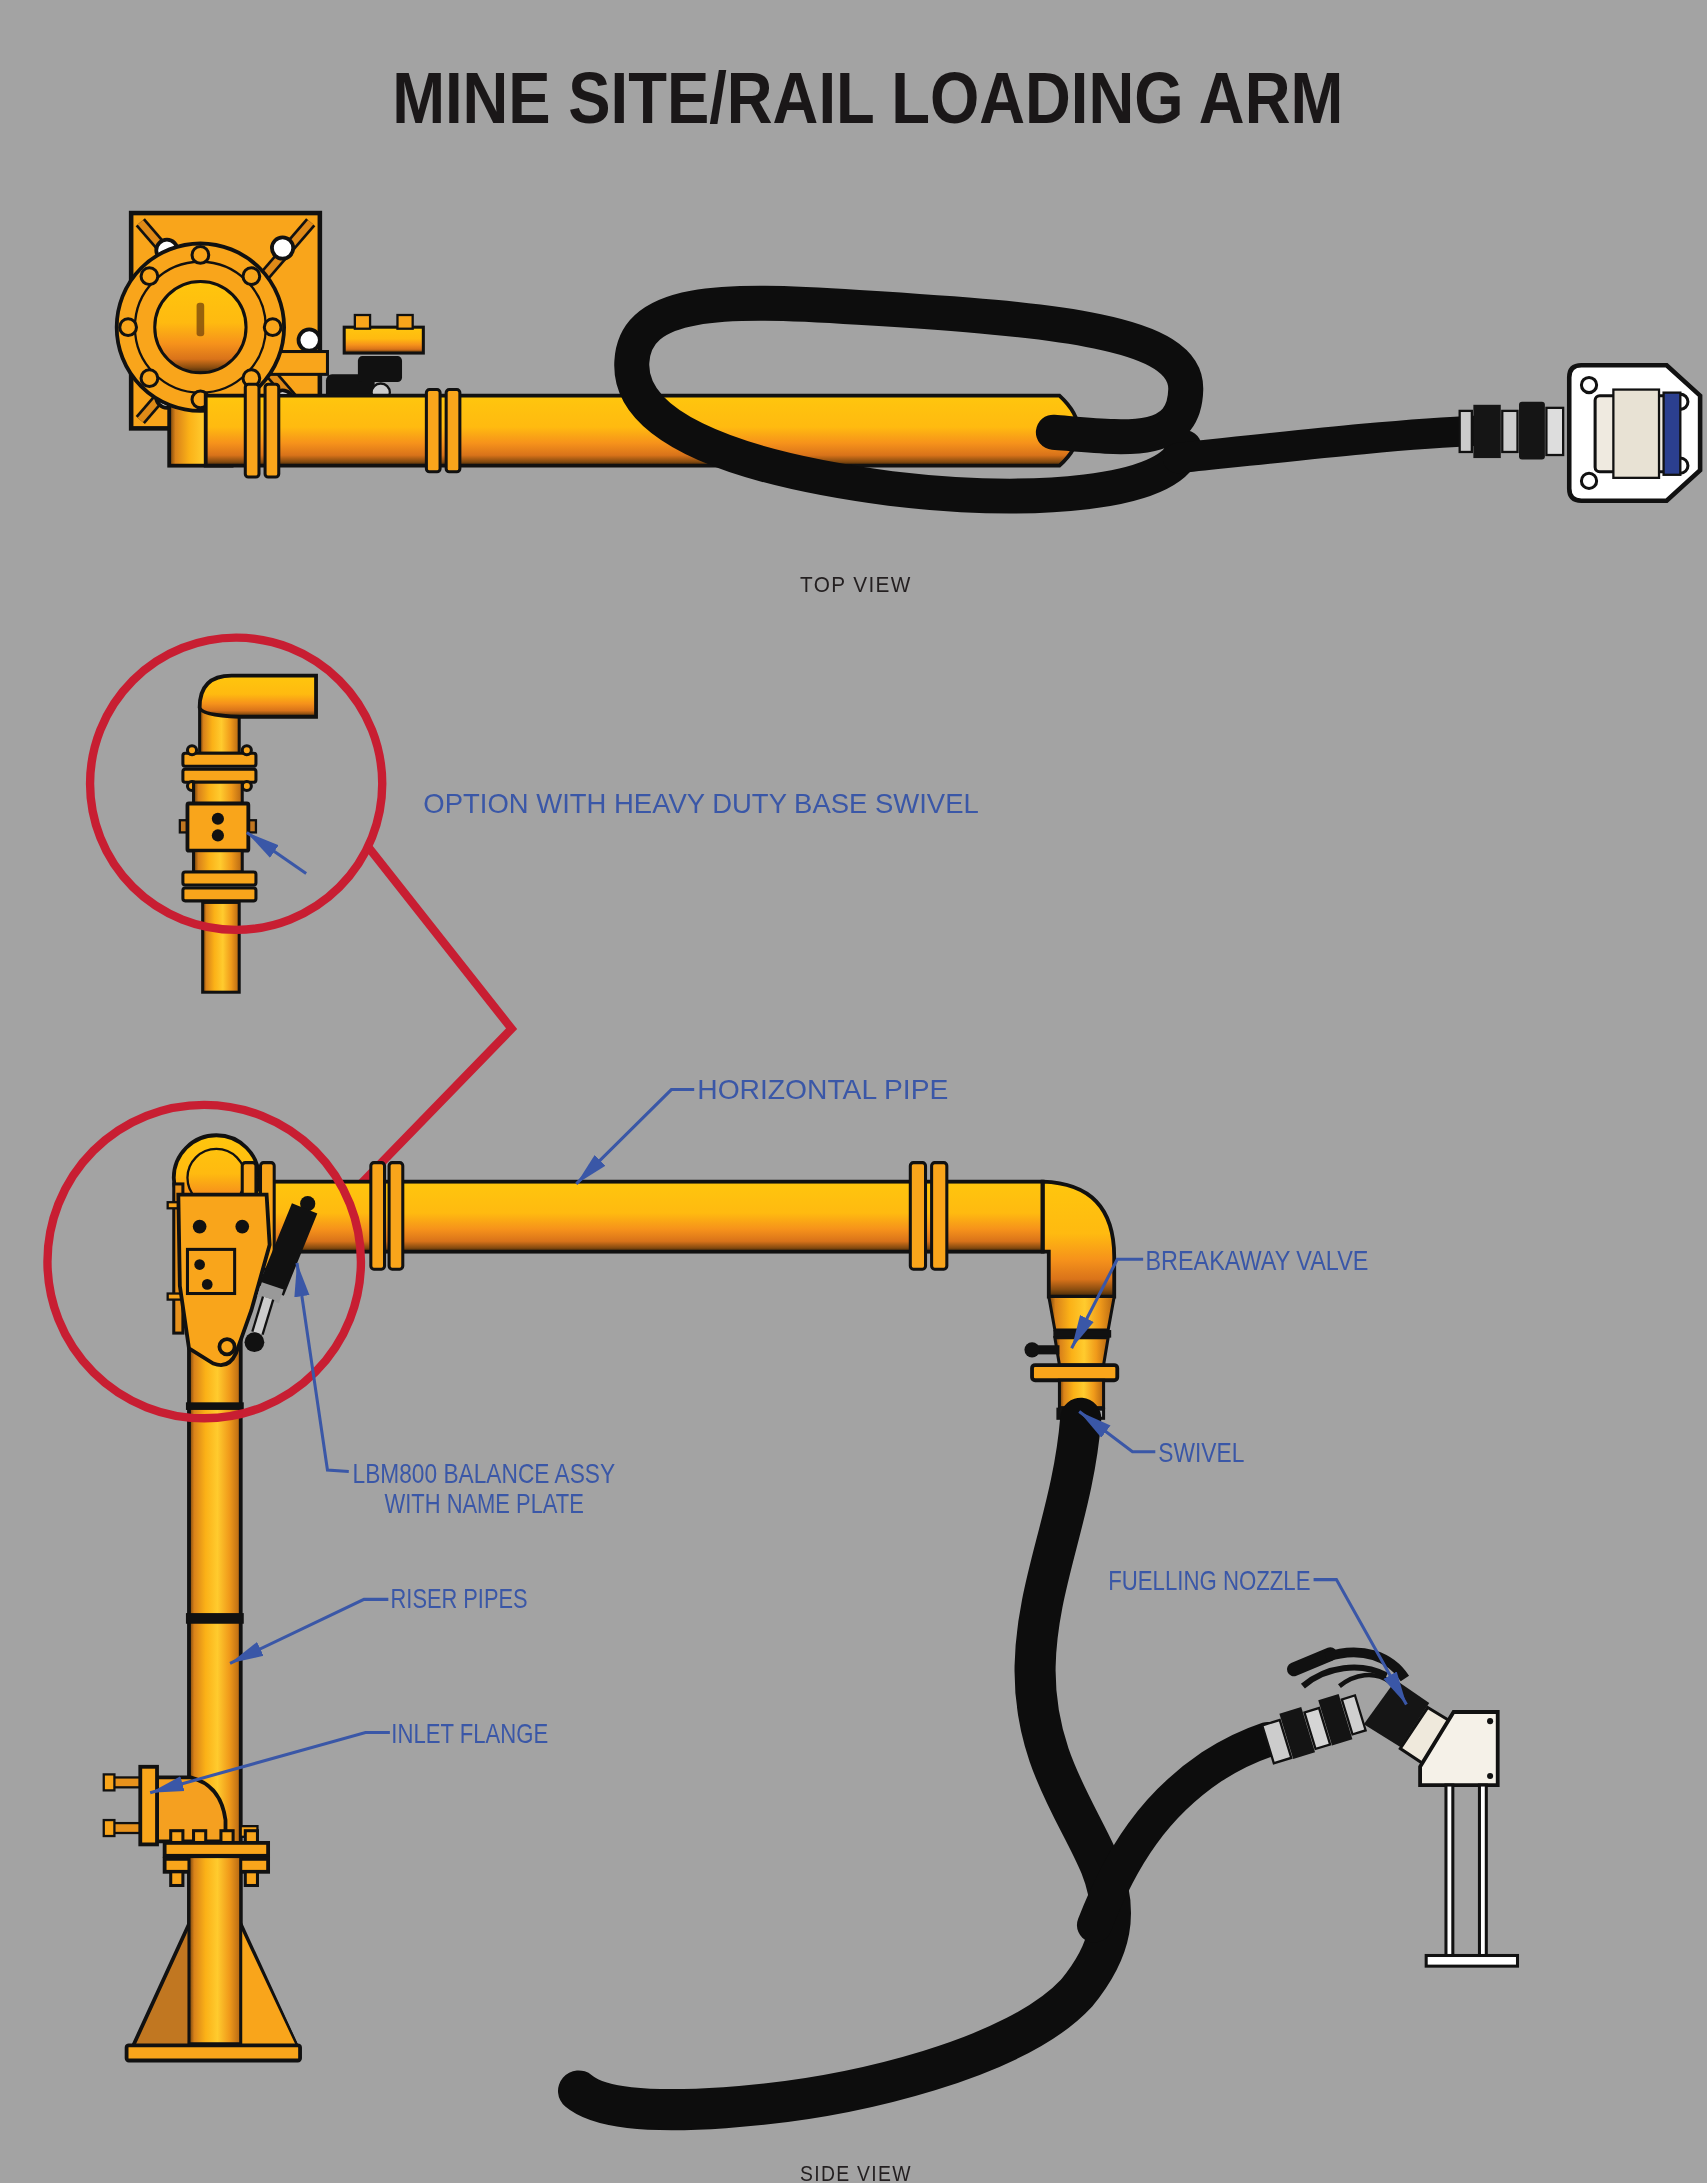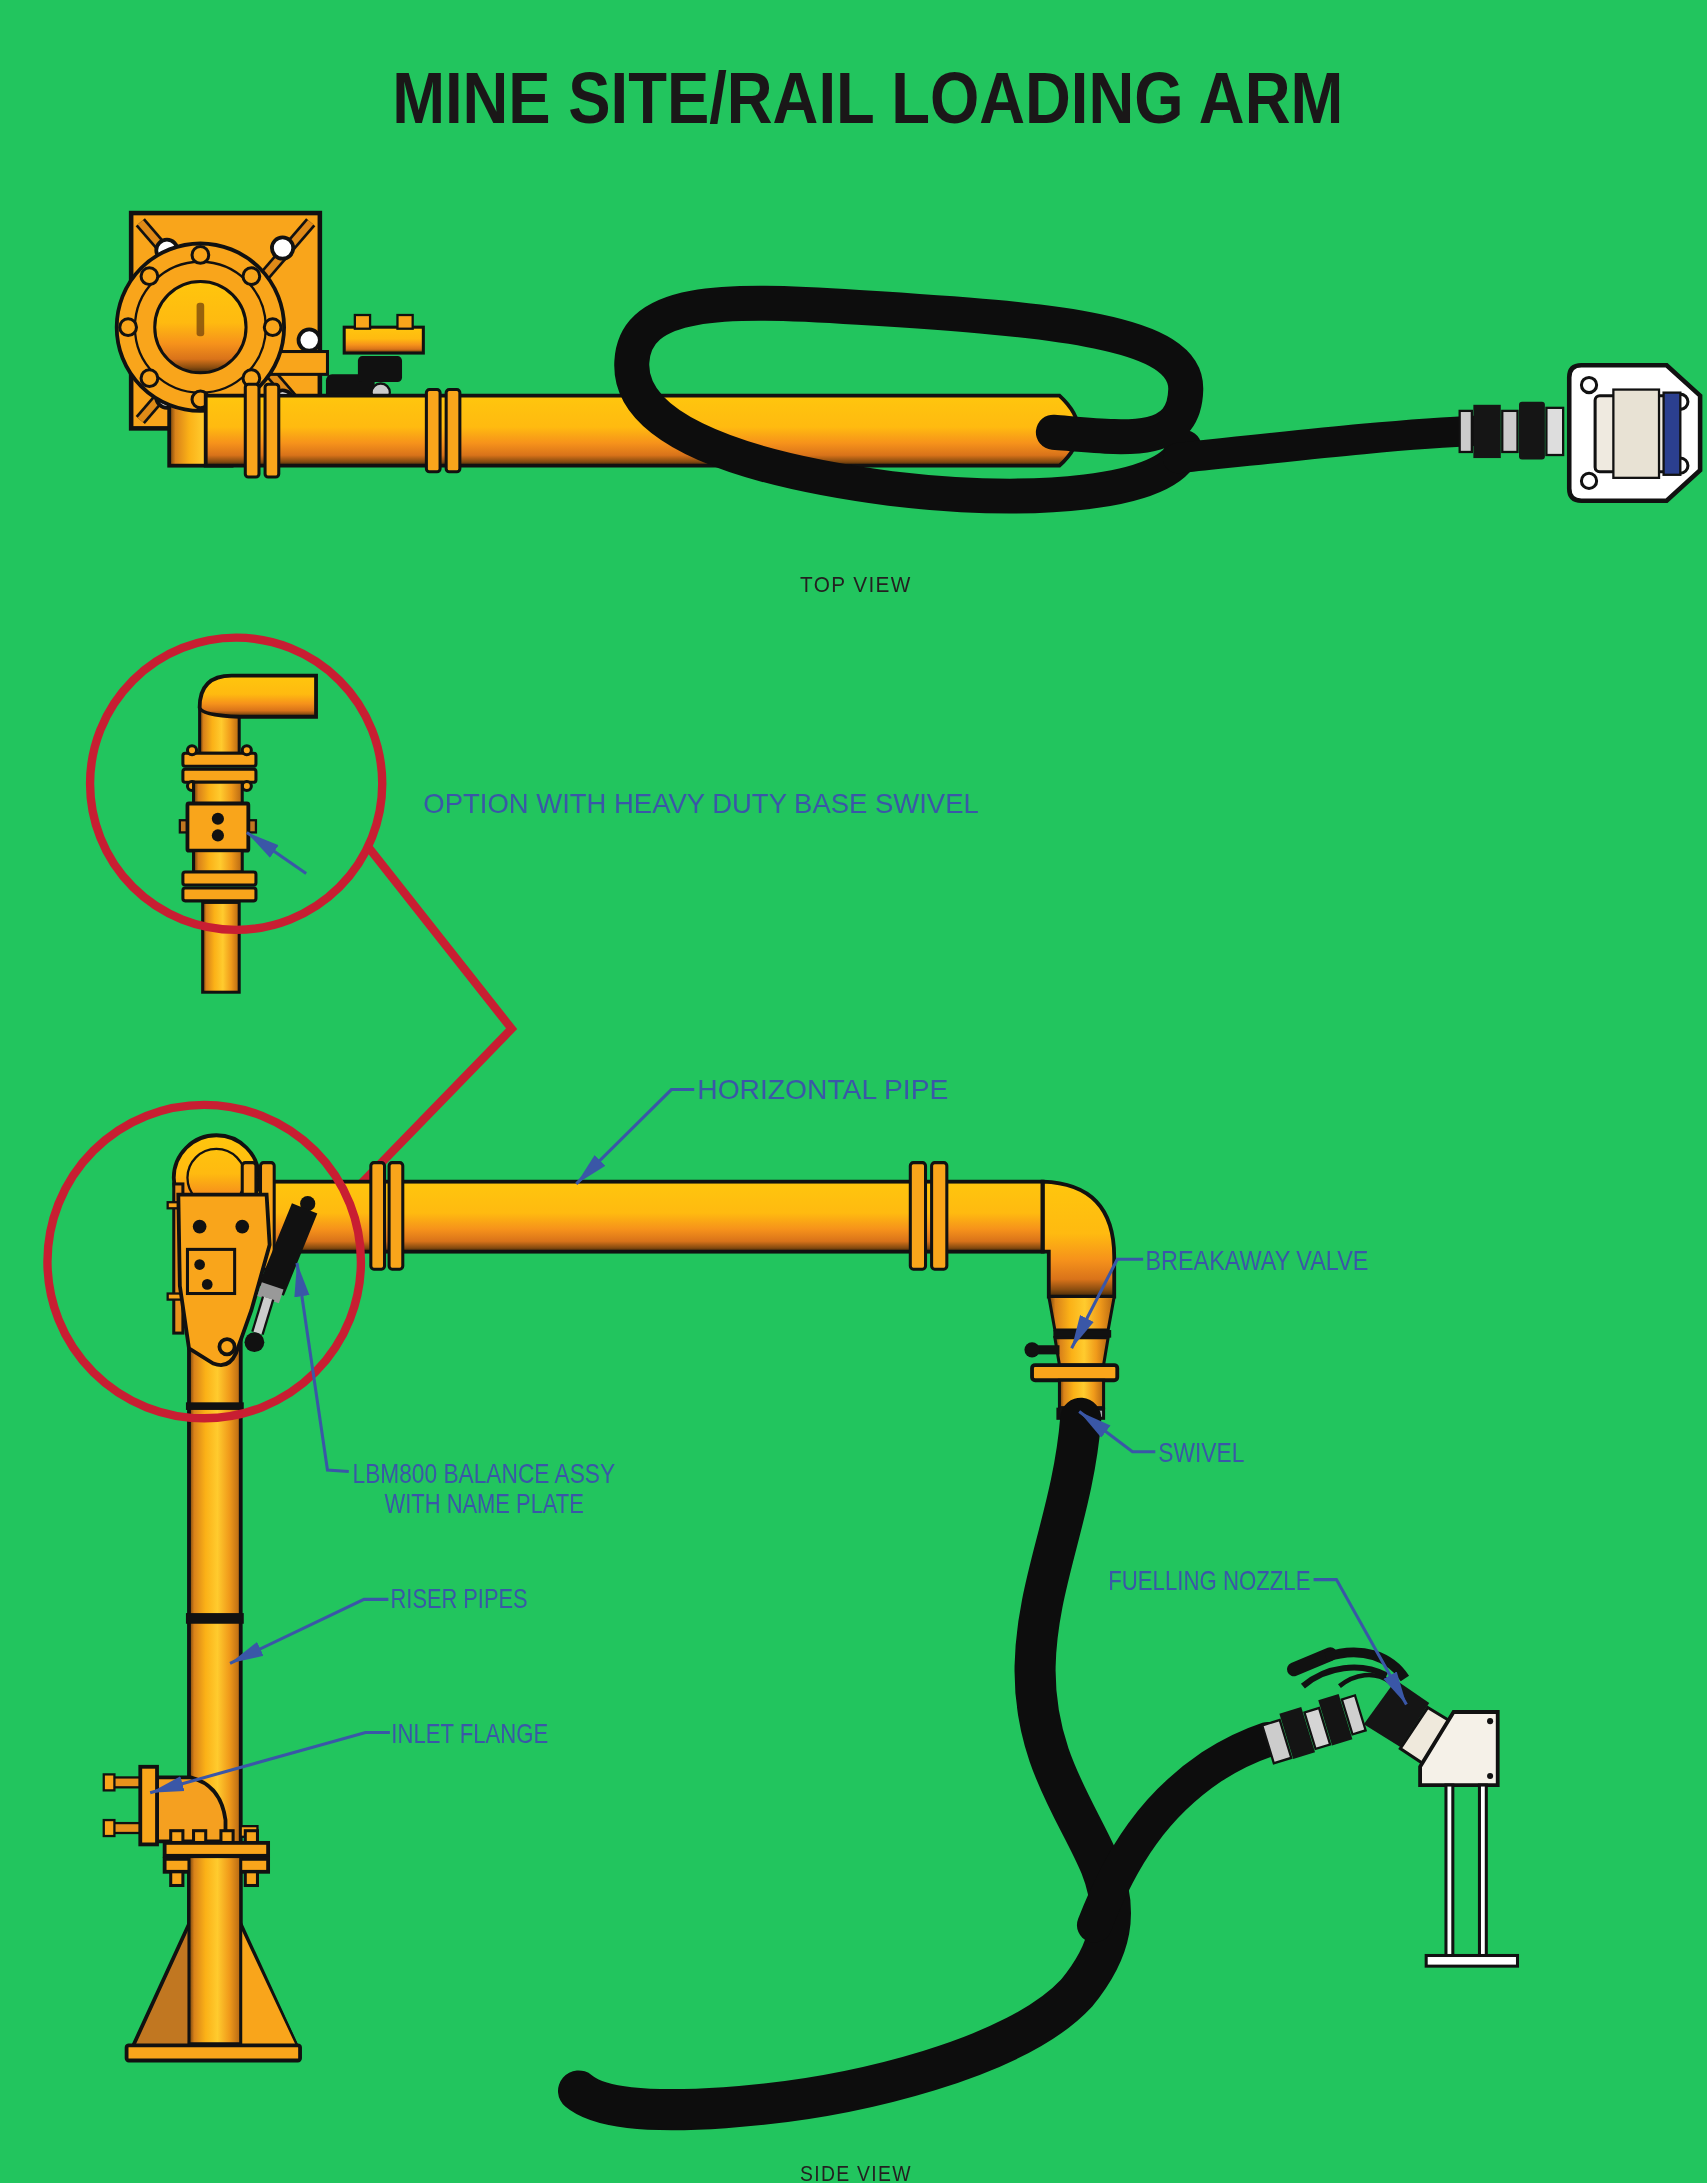--- a/index.html
+++ b/index.html
@@ -2,21 +2,21 @@
 <html style="--label-blue: #3A57A7; --detail-red: #C81E32; --caption-gray: #231F20; --title-black: #1A1718;font-size:12px"><head>
 <meta charset="utf-8">
 <style>
   :root{
     --label-blue:#3A57A7;
     --detail-red:#C81E32;
     --caption-gray:#231F20;
     --title-black:#1A1718;
   }
   html,body{margin:0;padding:0;background:#ffffff;}
-  .page{width:1708px;height:2183px;position:relative;background:#22c55e;overflow:hidden;}
+  .page{width:1708px;height:2183px;position:relative;background:#a3a3a3;overflow:hidden;}
   svg{display:block;}
   text{font-family:"Liberation Sans", sans-serif;}
   .ttl{fill:var(--title-black);font-size:96px;font-weight:bold;}
   .lbl{fill:var(--label-blue);font-size:37px;}
   .cap{fill:var(--caption-gray);font-size:30px;letter-spacing:2px;}
   .leader{stroke:var(--label-blue);stroke-width:4;fill:none;}
   .red{stroke:var(--detail-red);stroke-width:11;fill:none;}
   .arrowhead{fill:var(--label-blue);}
 </style>
 </head>

